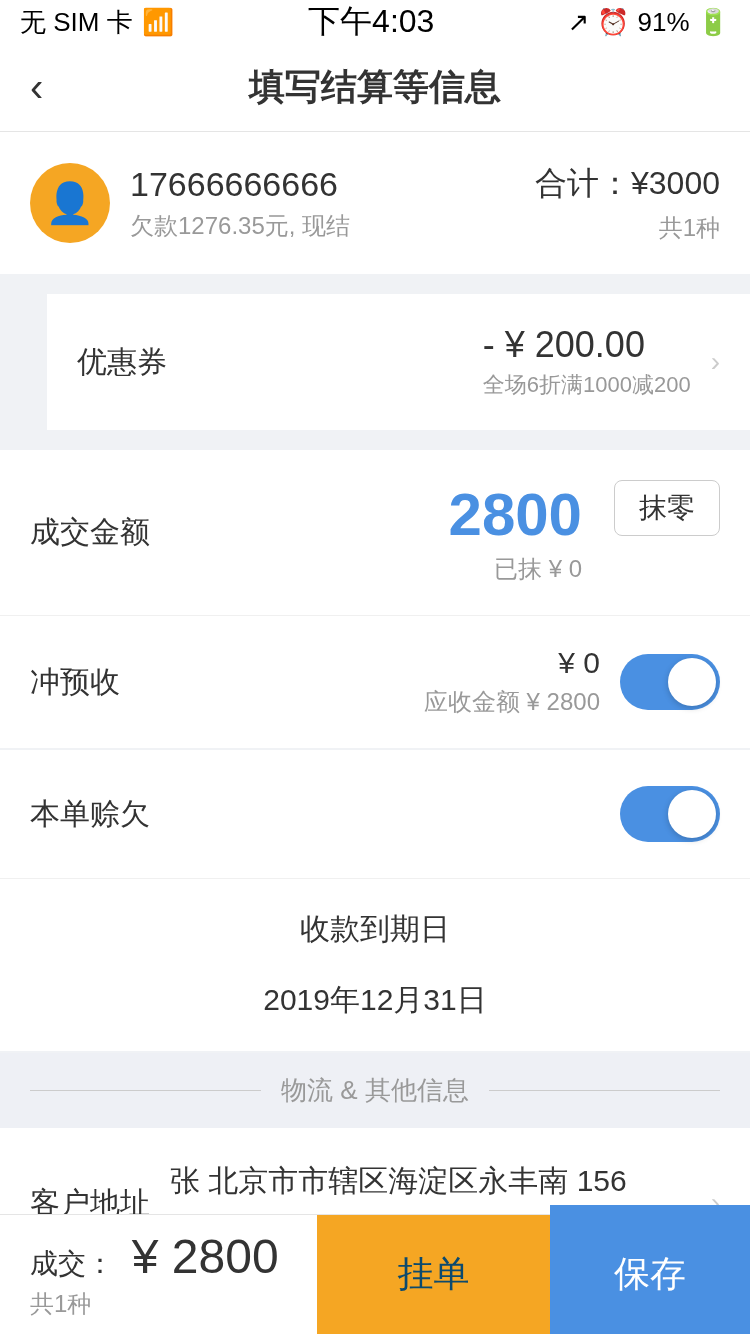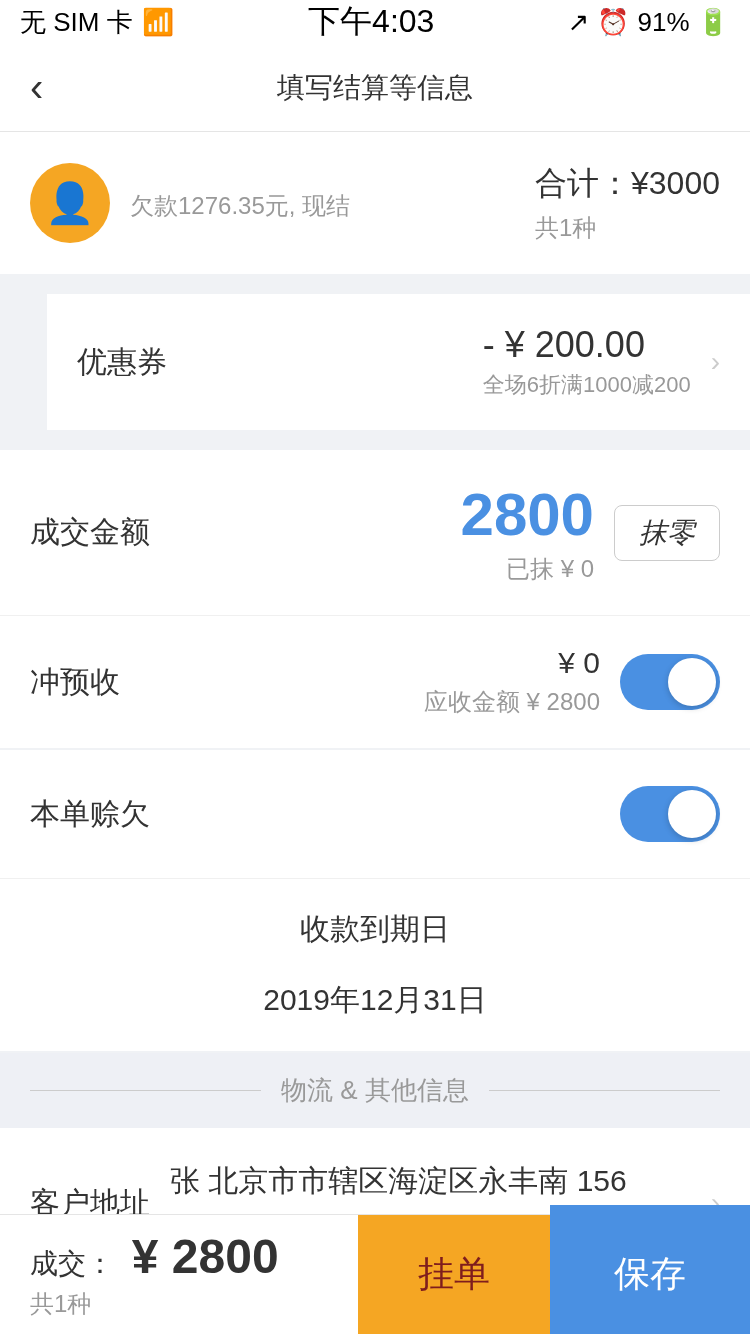--- a/index.html
+++ b/index.html
@@ -41,22 +41,22 @@
     .nav-back {
       font-size: 40px;
       color: #333;
       cursor: pointer;
       width: 60px;
     }
     .nav-title {
       position: absolute;
       left: 50%;
       transform: translateX(-50%);
-      font-size: 28px;
-      font-weight: 400;
+      font-size: 36px;
+      font-weight: 700;
       color: #333;
     }
 
     
     .content {
       flex: 1;
       overflow-y: auto;
       padding-bottom: 120px;
     }
 
@@ -77,21 +77,21 @@
       background: #f5a623;
       display: flex;
       align-items: center;
       justify-content: center;
       font-size: 40px;
       color: #fff;
     }
     .user-info {}
     .user-phone { font-size: 34px; font-weight: 500; color: #333; }
     .user-debt { font-size: 24px; color: #999; margin-top: 6px; }
-    .user-right { text-align: left; }
+    .user-right { text-align: right; }
     .total-amount { font-size: 32px; color: #333; }
     .total-count { font-size: 24px; color: #999; margin-top: 6px; }
 
     
     .coupon-row {
       background: #fff;
       padding: 30px;
       display: flex;
       align-items: center;
       justify-content: space-between;
@@ -111,31 +111,30 @@
     }
 
     
     .amount-row {
       padding: 30px;
       display: flex;
       align-items: center;
       justify-content: space-between;
     }
     .row-label { font-size: 30px; color: #333; }
-    .amount-right { display: flex; align-items: center; gap: 20px; }
+    .amount-right { display: flex; align-items: flex-start; gap: 32px; }
     .amount-value { font-size: 60px; font-weight: 600; color: #4a90e2; }
     .round-btn {
       border: 1px solid #ccc;
       border-radius: 8px;
       padding: 8px 24px;
       font-size: 28px;
       color: #333;
       background: #fff;
       cursor: pointer;
-      font-style: italic;
     }
     .amount-sub { font-size: 24px; color: #999; text-align: right; margin-top: 4px; }
 
     
     .prepay-row {
       padding: 30px;
       display: flex;
       align-items: center;
       justify-content: space-between;
       border-top: 1px solid #f0f0f0;
@@ -233,29 +232,29 @@
       height: 120px;
       background: #fff;
       display: flex;
       align-items: center;
       border-top: 1px solid #e5e5e5;
     }
     .bottom-summary {
       flex: 1;
       padding: 0 30px;
     }
-    .bottom-deal-amount { font-size: 48px; font-weight: 700; color: #333; margin-left: 10px; }
+    .bottom-deal-amount { font-size: 48px; font-weight: 400; color: #333; margin-left: 10px; }
     .bottom-count { font-size: 24px; color: #999; margin-top: 4px; }
     .btn-hold {
-      width: 192px;
+      width: 233px;
       height: 120px;
       background: #f5a623;
       border: none;
       font-size: 36px;
-      color: #7f1d1d;
+      color: #0c4a6e;
       cursor: pointer;
       display: flex;
       align-items: center;
       justify-content: center;
     }
     .btn-save {
       width: 200px;
       height: 140px;
       background: #4a90e2;
       border: none;
@@ -288,20 +287,21 @@
   <div class="nav-back">‹</div>
   <div class="nav-title">填写结算等信息</div>
 </div>
 
 <div class="content">
 
   <div class="user-card">
     <div class="user-left">
       <div class="avatar">👤</div>
       <div class="user-info">
+        <div class="user-phone">17666666666</div>
         <div class="user-debt">欠款1276.35元, 现结</div>
       </div>
     </div>
     <div class="user-right">
       <div class="total-amount">合计：¥3000</div>
       <div class="total-count">共1种</div>
     </div>
   </div>
 
   <div class="coupon-row">

